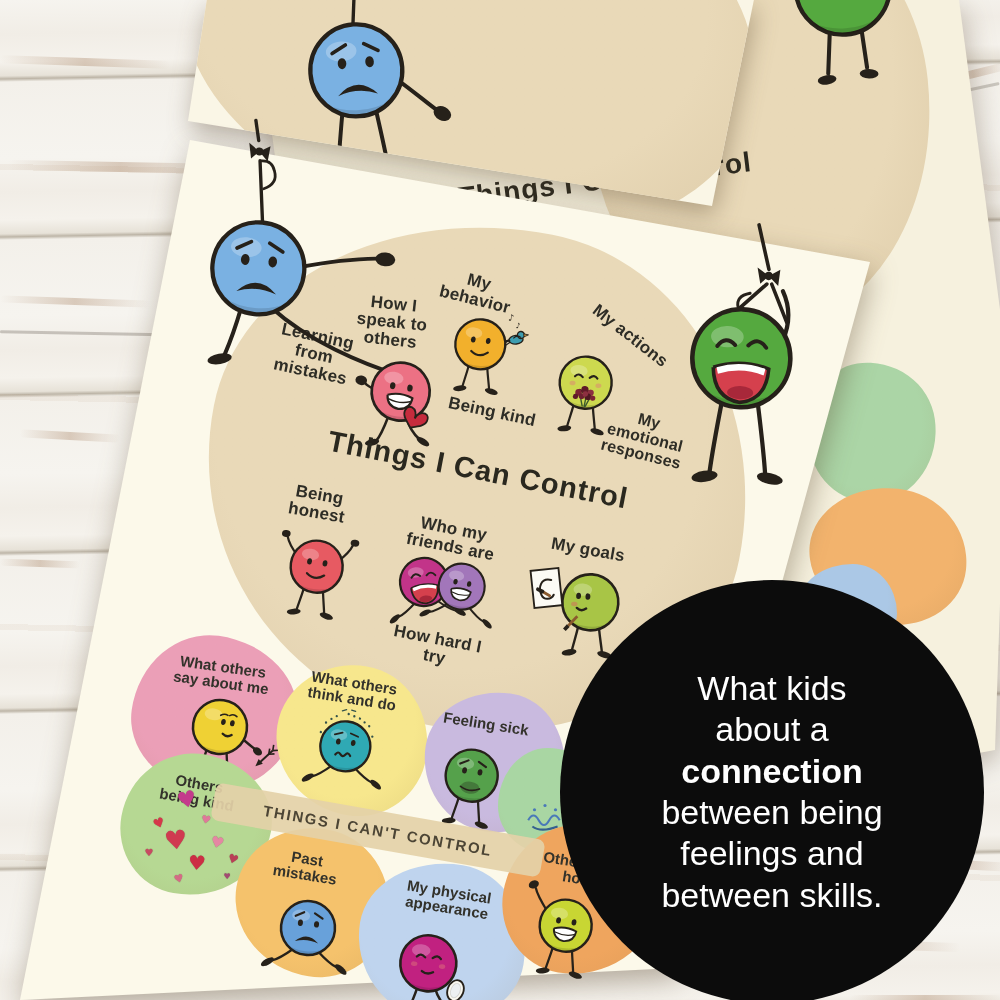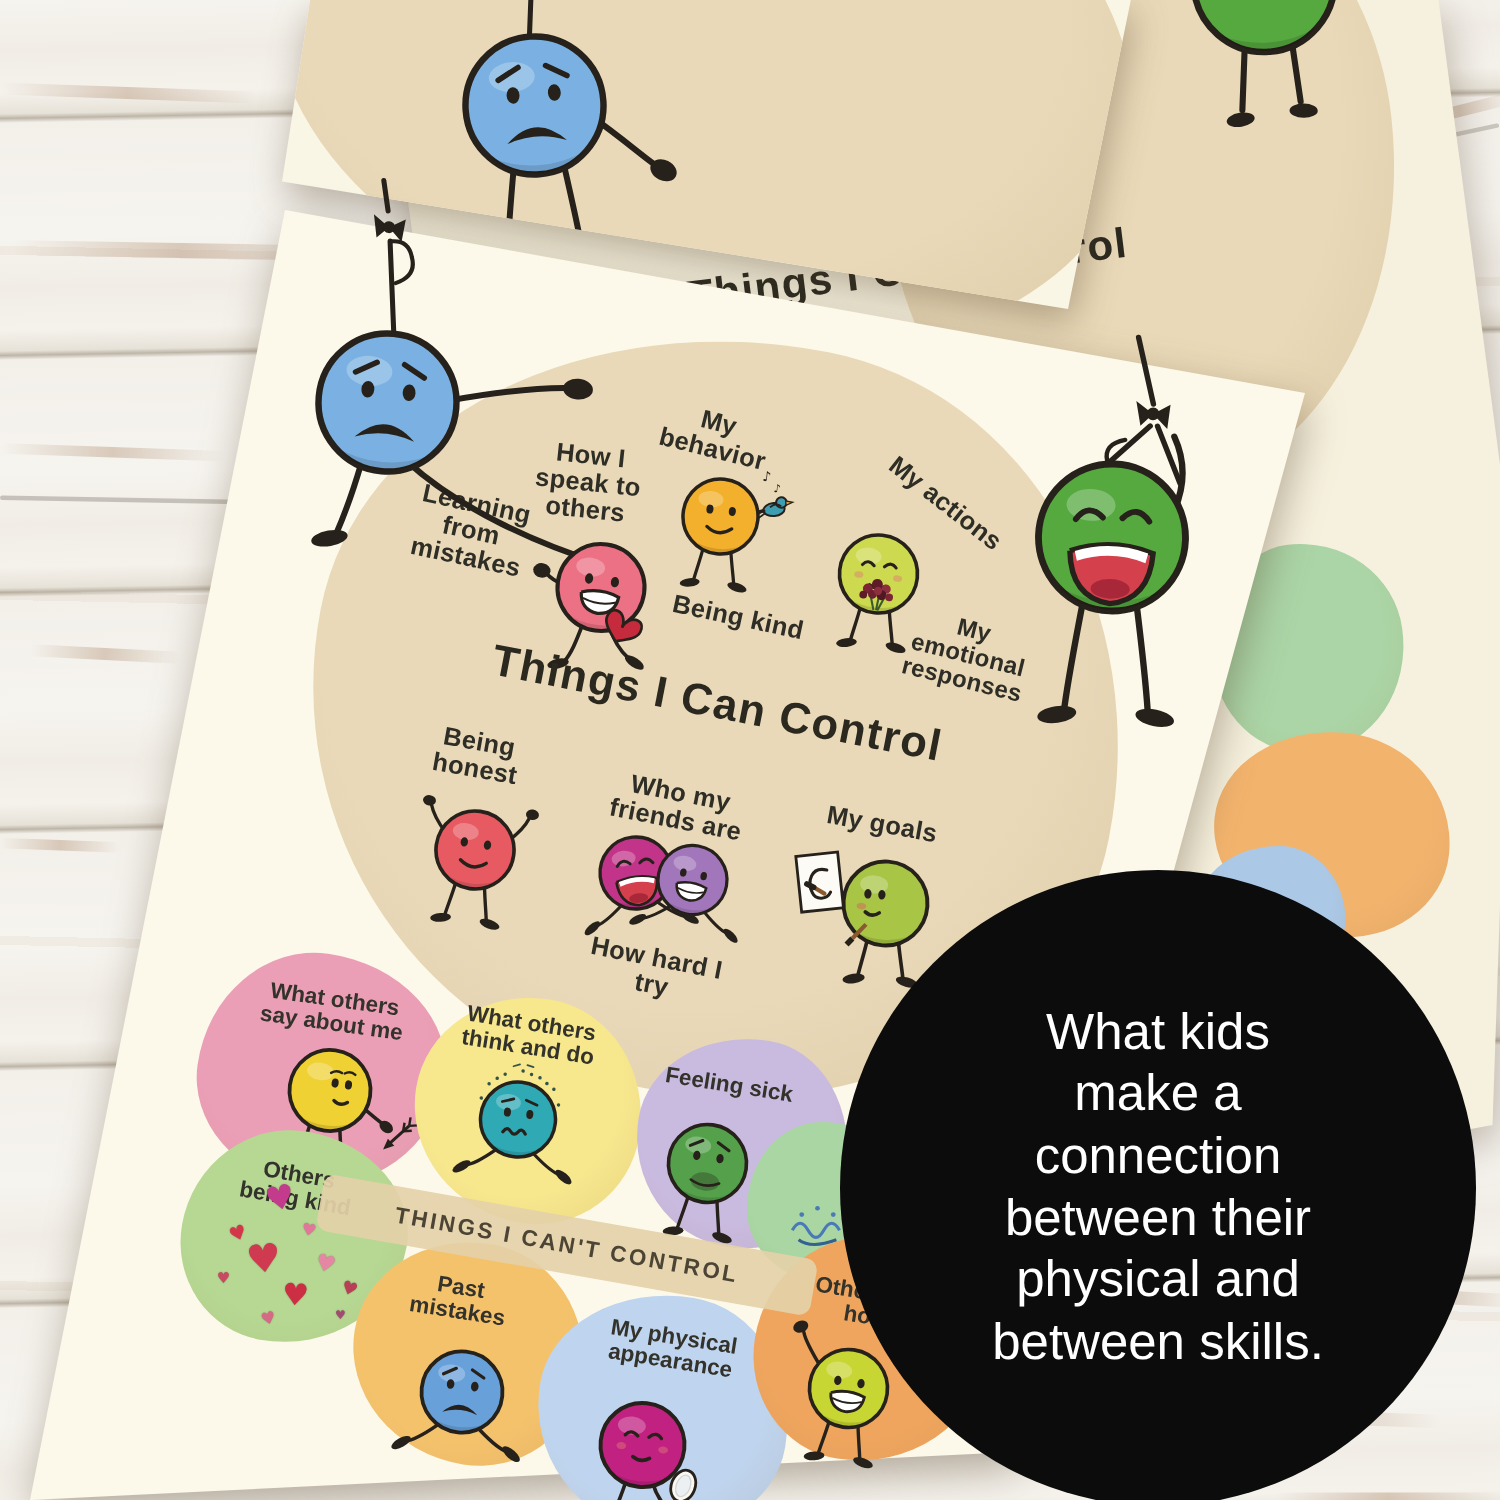--- a/index.html
+++ b/index.html
@@ -24,21 +24,21 @@
     transform-origin:center;letter-spacing:1px;}
   .banner{position:absolute;display:flex;align-items:center;justify-content:center;
     border-radius:8px;transform-origin:center;}
   .banner span{font-weight:bold;letter-spacing:1.8px;color:#4c4535;font-size:15px;white-space:nowrap;}
   .bublabel{position:absolute;color:#33322b;font-weight:bold;font-size:15px;line-height:1.07;
     text-align:center;white-space:pre-line;transform-origin:center;}
   .heart{position:absolute;font-family:"DejaVu Sans",sans-serif;line-height:1;transform-origin:center;}
   .charsvg{position:absolute;overflow:visible;pointer-events:none;}
   .circle{position:absolute;border-radius:50%;display:flex;align-items:center;justify-content:center;}
   .circle-inner{text-align:center;color:#fff;font-size:34px;line-height:1.22;font-weight:400;}
-  .circle-inner .b{font-weight:normal;}
+  .circle-inner .b{font-weight:bold;}
 </style>
 </head>
 <body>
 
 <div id="stage">
 
   <div class="streak" style="left:0;top:58px;width:170px;height:8px;transform:rotate(2deg);"></div>
   <div class="streak" style="left:8px;top:162px;width:225px;height:10px;transform:rotate(1deg);"></div>
   <div class="streak" style="left:0;top:298px;width:150px;height:7px;transform:rotate(2deg);"></div>
   <div class="streak" style="left:20px;top:432px;width:100px;height:8px;transform:rotate(3deg);"></div>
@@ -449,20 +449,20 @@
 
   <div class="ptitle" style="left:478px;top:470px;transform:translate(-50%,-50%) rotate(11deg);font-size:29px;z-index:7;">Things I Can Control</div>
 
   <div class="banner" style="left: 378px; top: 830px; width: 334px; height: 38px; transform: translate(-50%, -50%) rotate(10deg); z-index: 7; background: rgba(228, 209, 168, 0.92);">
     <span>THINGS I CAN'T CONTROL</span>
   </div>
 
   <div class="circle" style="left: 560px; top: 580px; width: 424px; height: 424px; z-index: 9; background: rgb(12, 12, 12);">
     <div class="circle-inner" id="promo-lines" style="color: rgb(255, 255, 255);">
         <div>What kids</div>
-        <div>make a</div>
+        <div>about a</div>
         <div class="b">connection</div>
-        <div>between their</div>
-        <div>physical and</div>
+        <div>between being</div>
+        <div>feelings and</div>
         <div>between skills.</div>
       </div>
   </div>
 </div>
 
 </body></html>

